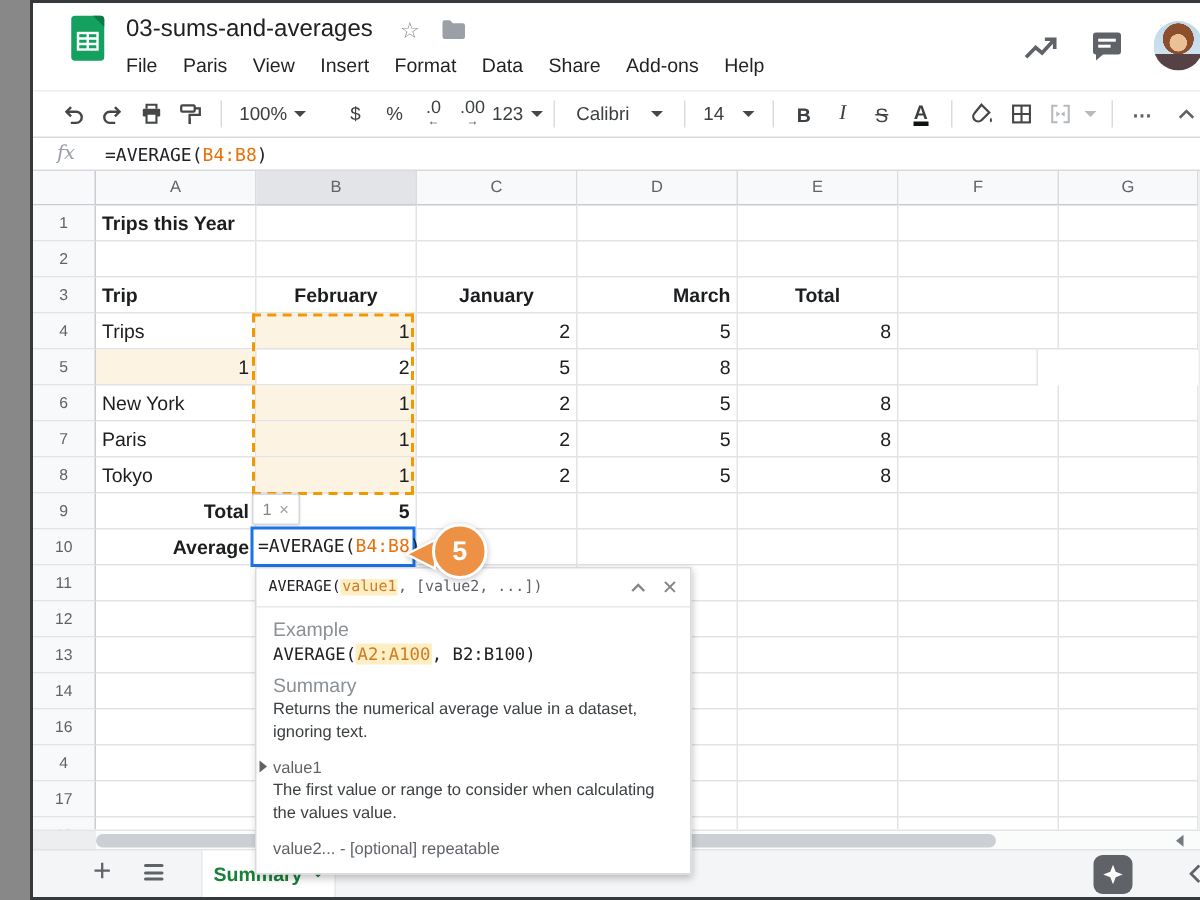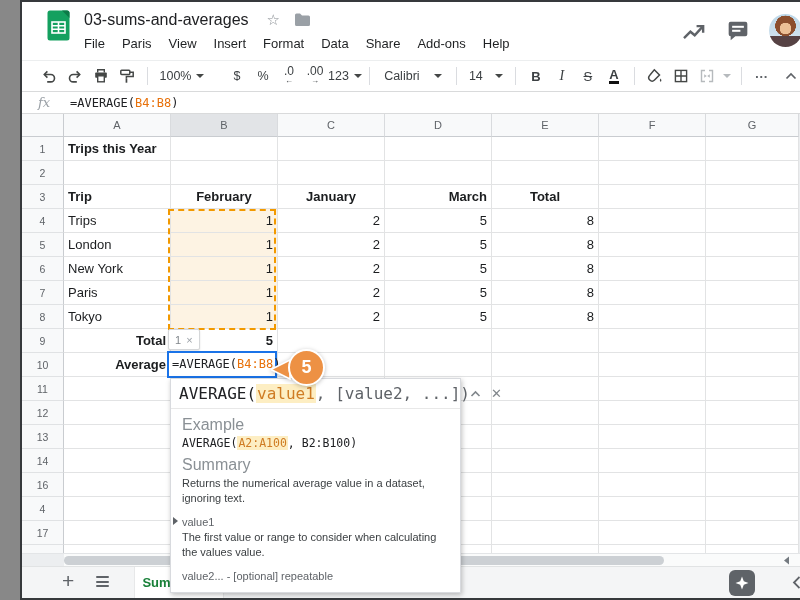--- a/index.html
+++ b/index.html
@@ -106,26 +106,26 @@
   #callout { position:absolute; left:249px; top:347px; width:55px; height:41px; filter:drop-shadow(0 1px 2px rgba(0,0,0,.25)); }
   #callout-tri { position:absolute; left:0; top:10px; }
   #callout-circle { position:absolute; left:17px; top:0; width:37px; height:37px; border-radius:50%;
     background:#ED9144; border:2px solid #fff; color:#fff; font-size:18px; font-weight:700;
     display:flex; align-items:center; justify-content:center; }
 
   
   #func-tooltip { position:absolute; left:148px; top:376px; width:291px; background:#fff;
     border:1px solid #d8dade; box-shadow:1px 2px 5px rgba(0,0,0,.25); font-size:11px; color:#3c4043; }
   #ft-head { display:flex; align-items:center; padding:5px 8px; border-bottom:1px solid #e8e8e8; }
-  #ft-sig { font-size:16px; color:#202124; white-space:nowrap; }
+  #ft-sig { font-size:10px; color:#202124; white-space:nowrap; }
   .hl { background:#fdeec3; color:#cf7c24; padding:0 1px; }
   #ft-icons { margin-left:auto; display:flex; align-items:center; gap:10px; color:#80868b; }
   #ft-close { font-size:13px; color:#80868b; }
   #ft-body { padding:7px 11px 10px; }
-  .ft-label { font-size:16px; color:#8a9095; margin-top:6px; }
+  .ft-label { font-size:13px; color:#8a9095; margin-top:6px; }
   .ft-code { font-size:11.5px; color:#202124; margin-top:2px; white-space:nowrap; }
   .ft-text { margin-top:2px; line-height:1.4; color:#3c4043; }
   .ft-param { margin-top:9px; color:#5f6368; position:relative; }
   .param-arrow { position:absolute; left:-9px; top:1px; width:0; height:0;
     border-top:4px solid transparent; border-bottom:4px solid transparent; border-left:5px solid #5f6368; }
 </style>
 </head>
 <body>
 
 <div id="app">
@@ -335,21 +335,20 @@
           <div class="cell s-l" style="width: 107px;">Trips</div>
           <div class="cell s-n tint" style="width: 107px;">1</div>
           <div class="cell s-n" style="width: 107px;">2</div>
           <div class="cell s-n" style="width: 107px;">5</div>
           <div class="cell s-n" style="width: 107px;">8</div>
           <div class="cell" style="width: 107px;"></div>
           <div class="cell" style="width: 93px;"></div>
         </div>
         <div class="grid-row">
           <div class="rownum">5</div>
-          <div class="cell s-l" style="width: 107px;">London</div>
           <div class="cell s-n tint" style="width: 107px;">1</div>
           <div class="cell s-n" style="width: 107px;">2</div>
           <div class="cell s-n" style="width: 107px;">5</div>
           <div class="cell s-n" style="width: 107px;">8</div>
           <div class="cell" style="width: 107px;"></div>
           <div class="cell" style="width: 93px;"></div>
         </div>
         <div class="grid-row">
           <div class="rownum">6</div>
           <div class="cell s-l" style="width: 107px;">New York</div>

